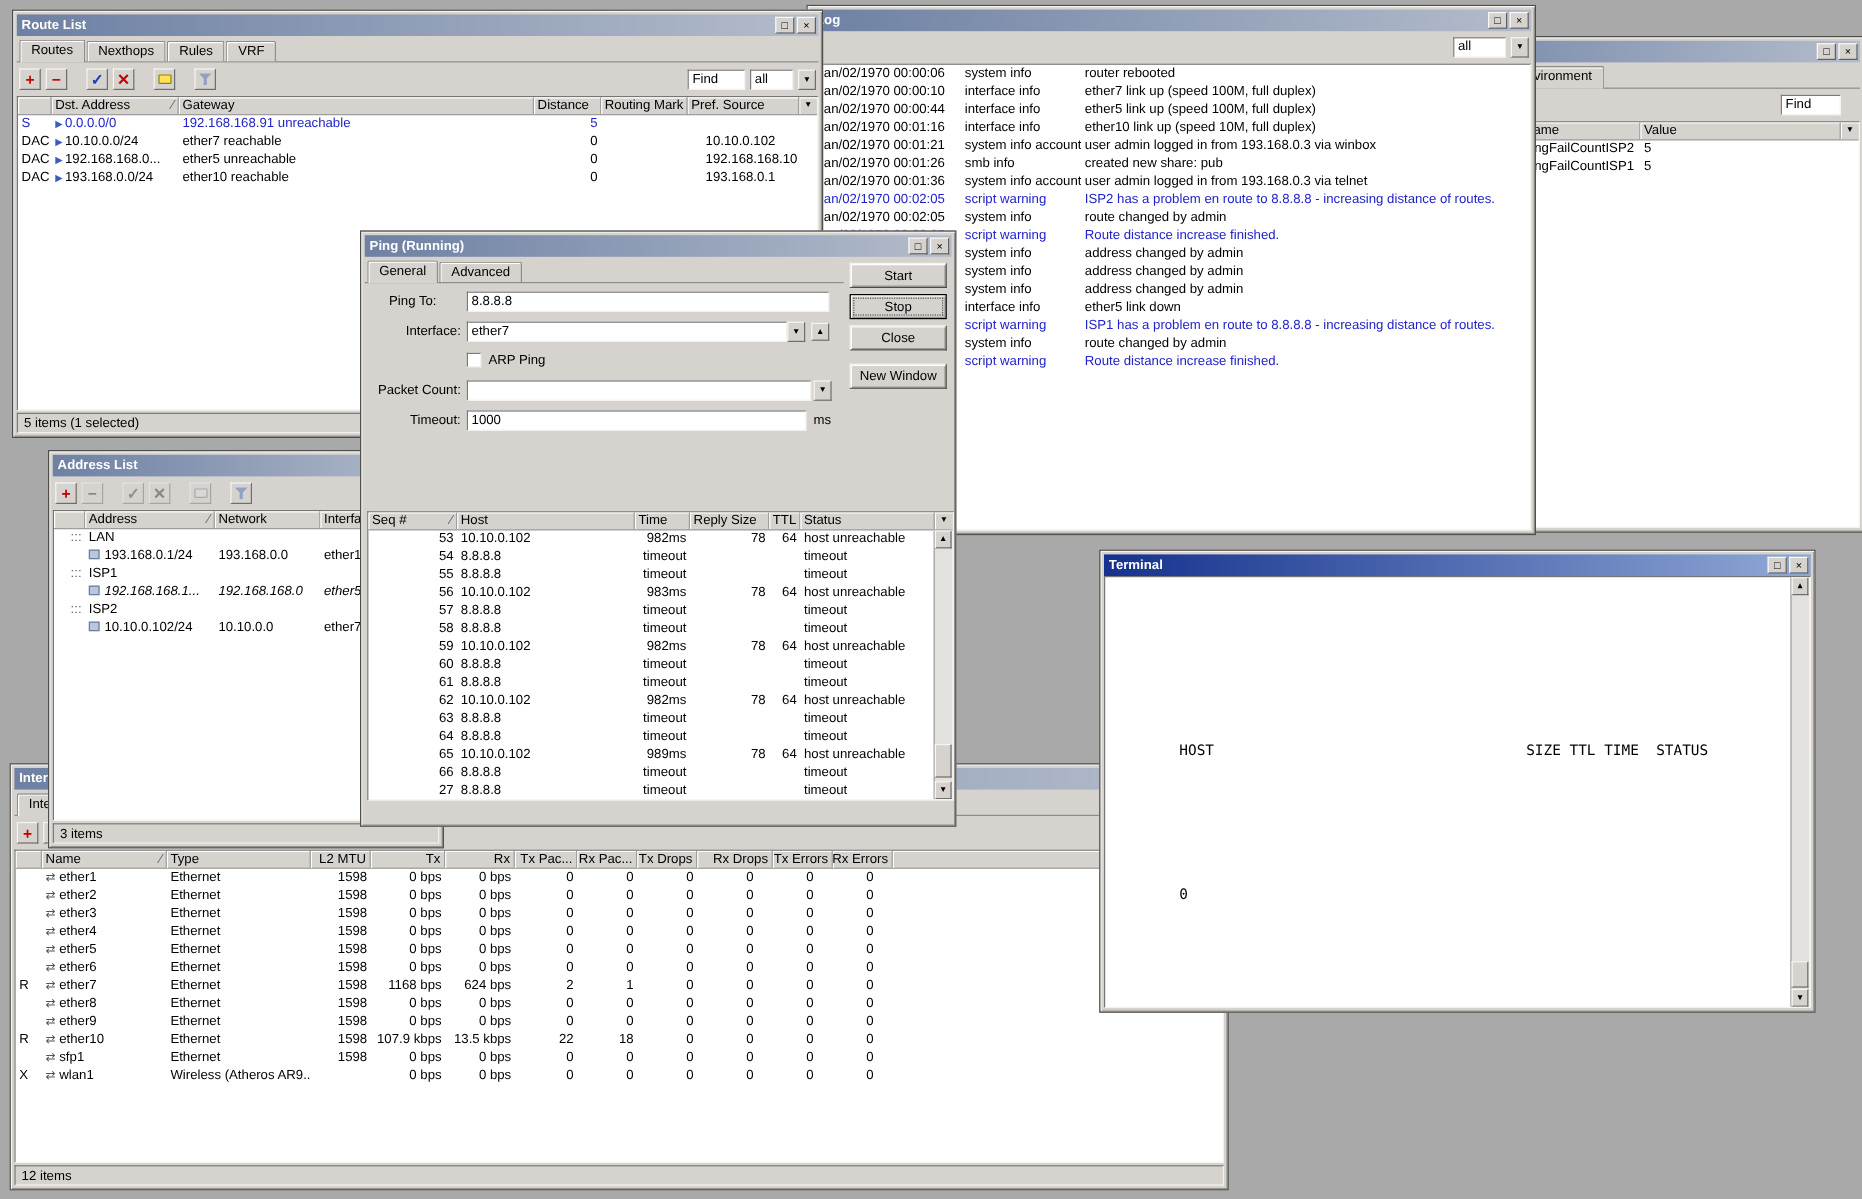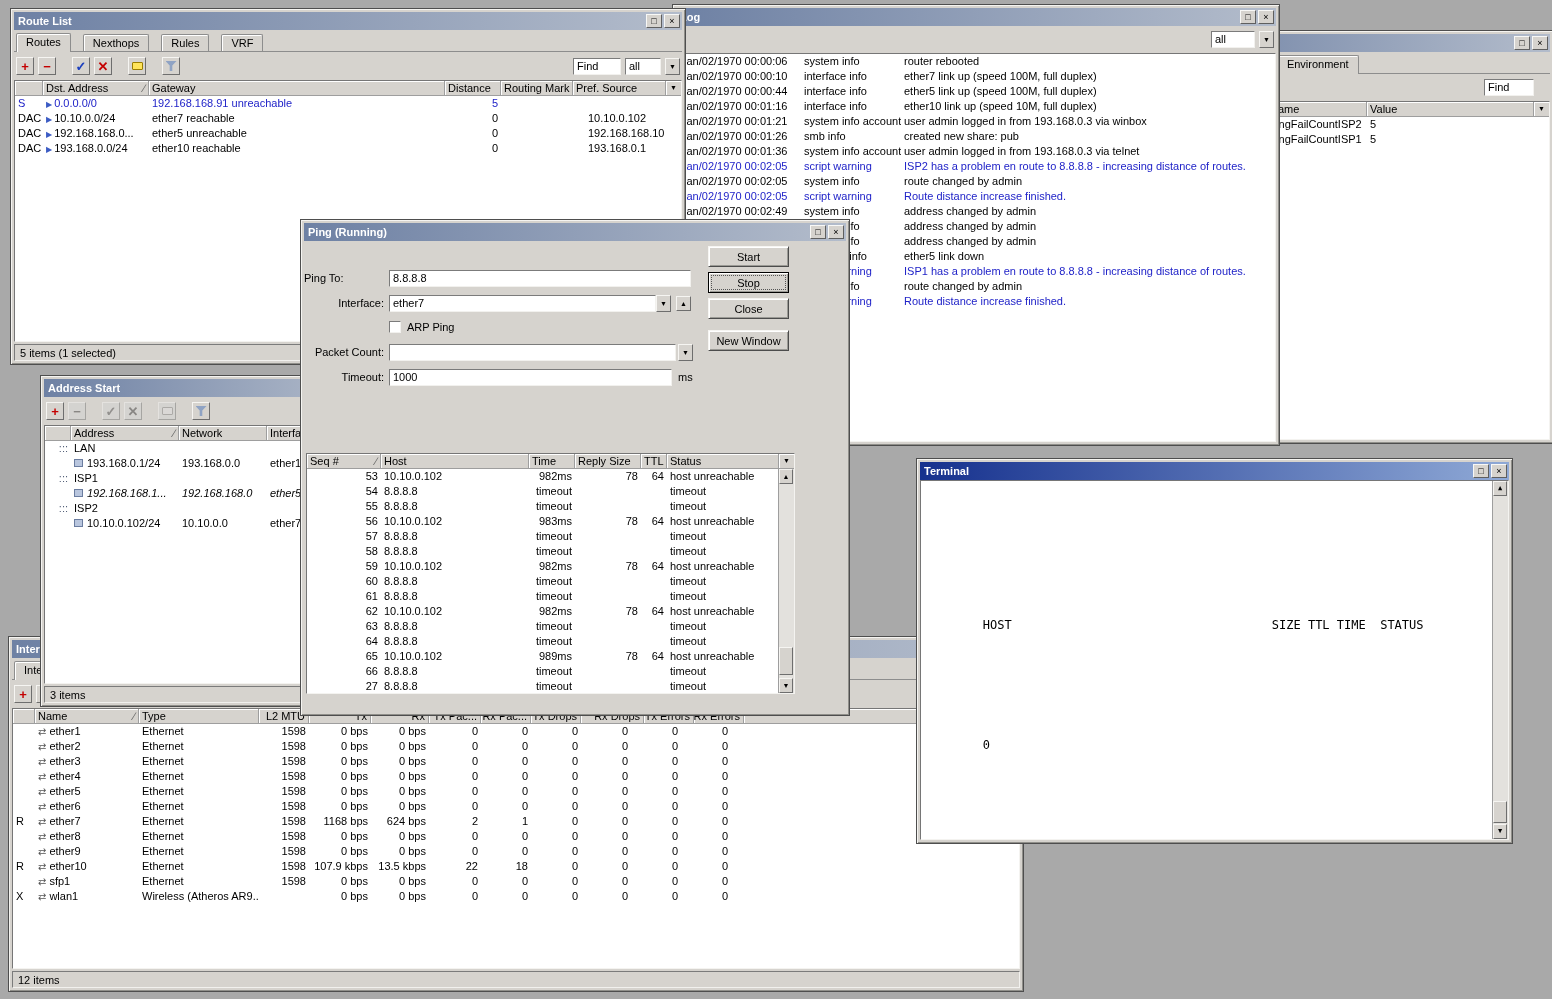--- a/index.html
+++ b/index.html
@@ -5,21 +5,21 @@
 *{box-sizing:border-box;margin:0;padding:0}
 html,body{width:1552px;height:999px;overflow:hidden}
 body{position:relative;background:#a9a9a9;font-family:"Liberation Sans",sans-serif;font-size:11px;color:#000;cursor:default}
 .win{position:absolute;background:#d6d3ce;border:1px solid #4e4e4e;box-shadow:inset 1px 1px 0 #f5f4f1,inset -1px -1px 0 #908f8a;padding:3px;display:flex;flex-direction:column}
 .tbar{flex:0 0 18px;display:flex;align-items:center;gap:4px;padding:0 2px 0 4px;background:linear-gradient(90deg,#6e81a4 0%,#b3bccb 100%);color:#fff;font-weight:bold}
 .tbar.act{background:linear-gradient(90deg,#16318e 0%,#8fa9d6 100%)}
 .cap{white-space:nowrap;overflow:hidden;font-size:11px}
 .wbtns{margin-left:auto;display:flex;gap:2px}
 .wbtn{width:16px;height:14px;background:#d6d3ce;border:1px solid;border-color:#f8f8f6 #5f5f5f #5f5f5f #f8f8f6;color:#000;font-weight:normal;font-size:9px;line-height:12px;text-align:center}
 .tabbar{flex:0 0 22px;display:flex;align-items:flex-end;padding:3px 2px 0;border-bottom:1px solid #8d8d8d}
-.tab{height:17px;line-height:16px;padding:0 9px;background:#d6d3ce;border:1px solid #8d8d8d;border-bottom:none;border-radius:2px 2px 0 0;margin-right:12px;box-shadow:inset 1px 1px 0 #fff;white-space:nowrap}
+.tab{height:17px;line-height:16px;padding:0 9px;background:#d6d3ce;border:1px solid #8d8d8d;border-bottom:none;border-radius:2px 2px 0 0;margin-right:1px;box-shadow:inset 1px 1px 0 #fff;white-space:nowrap}
 .tab.act{height:19px;margin-bottom:-1px}
 .toolbar{flex:0 0 auto;display:flex;align-items:center;gap:4px;padding:5px 2px}
 .ti{width:18px;height:18px;flex:0 0 auto;background:#d6d3ce;border:1px solid;border-color:#f6f5f2 #6e6e6e #6e6e6e #f6f5f2;display:flex;align-items:center;justify-content:center}
 .ti.dis{opacity:.45;filter:grayscale(1)}
 .gi{font-weight:bold;font-size:13px;line-height:1}
 .red{color:#c40000}.blu2{color:#1b3fbf}
 .cmnt{width:11px;height:8px;background:#ffe45a;border:1px solid #9a7d00;border-radius:1px}
 .funnel{width:11px;height:10px;background:#8fa3c4;clip-path:polygon(0 0,100% 0,62% 45%,62% 100%,38% 100%,38% 45%)}
 .gap{width:8px;flex:0 0 auto}
 .sp{flex:1}
@@ -618,21 +618,21 @@
         </div>
       </div>
   </div>
   <div class="sbar">
     <span class="scell" style="border-right:none;box-shadow:none">12 items</span>
   </div>
 </div>
 
 <div class="win" style="left:40px;top:375px;width:330px;height:332px;z-index:4">
   <div class="tbar">
-    <span class="cap">Address Start</span>
+    <span class="cap">Address List</span>
     <span class="wbtns">
       <span class="wbtn">□</span>
       <span class="wbtn">×</span>
     </span>
   </div>
   <div class="toolbar">
     <span class="ti">
         <span class="gi red">+</span>
       </span>
     <span class="ti dis">
@@ -712,35 +712,40 @@
           <span class="c" style="width:88px">10.10.0.0</span>
           <span class="c" style="flex:1">ether7</span>
         </div>
       </div>
   </div>
   <div class="sbar">
     <span class="scell" style="border-right:none;box-shadow:none">3 items</span>
   </div>
 </div>
 
-<div class="win" style="left:300px;top:219px;width:550px;height:497px;z-index:5">
+<div class="win" style="left:300px;top:192px;width:497px;height:497px;z-index:5">
   <div class="tbar">
     <span class="cap">Ping (Running)</span>
     <span class="wbtns">
       <span class="wbtn">□</span>
       <span class="wbtn">×</span>
     </span>
   </div>
   <div class="panel">
+    <div class="tabbar abs" style="left:0;top:0;width:399px">
+
+    <span class="tab act">General</span>
+        <span class="tab">Advanced</span>
+      </div>
     <div class="btn abs" style="left:404px;top:5px;width:81px;height:21px">Start</div>
     <div class="btn foc abs" style="left:404px;top:31px;width:81px;height:21px">Stop</div>
     <div class="btn abs" style="left:404px;top:57px;width:81px;height:21px">Close</div>
     <div class="btn abs" style="left:404px;top:89px;width:81px;height:21px">New Window</div>
 
-    <span class="lbl abs" style="left:0;top:31px;width:80px;text-align:left">Ping To:</span>
+    <span class="lbl abs" style="left:0;top:31px;width:80px;text-align:center">Ping To:</span>
     <span class="inp abs" style="left:85px;top:29px;width:302px">
         <span>8.8.8.8</span>
       </span>
 
     <span class="lbl abs" style="left:0;top:56px;width:80px;text-align:right">Interface:</span>
     <span class="inp abs" style="left:85px;top:54px;width:267px">
         <span>ether7</span>
       </span>
     <span class="drop abs" style="left:352px;top:54px">▼</span>
     <span class="drop abs" style="left:372px;top:55px;height:15px;line-height:13px">▲</span>

